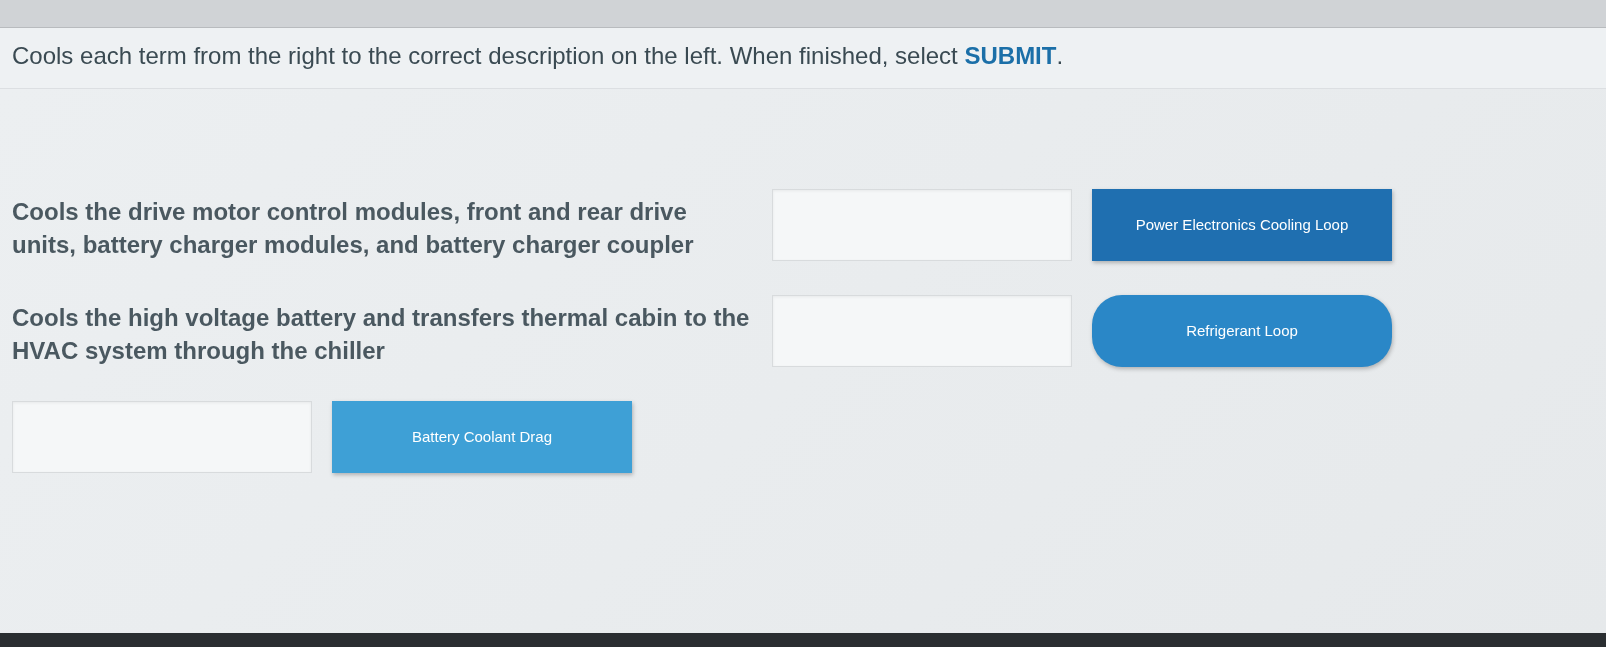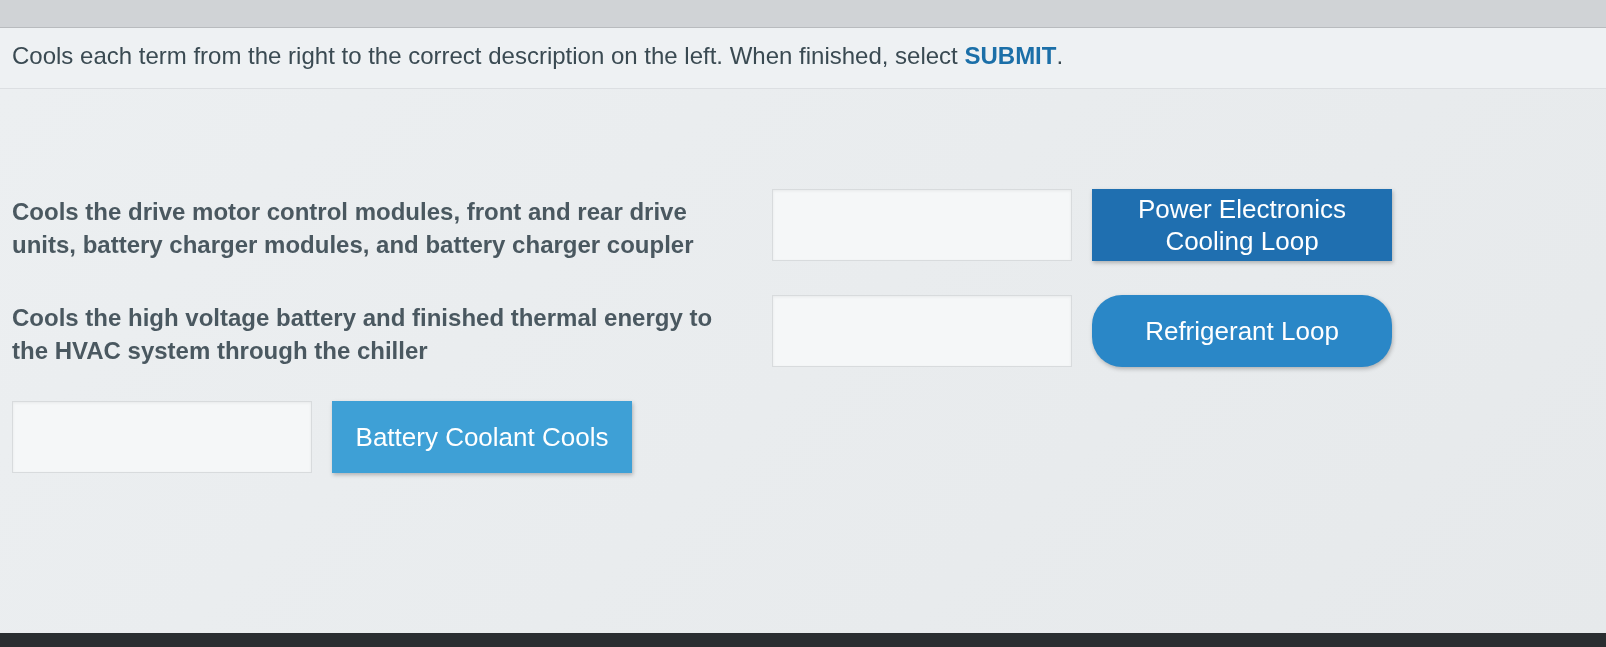--- a/index.html
+++ b/index.html
@@ -63,21 +63,21 @@
     box-shadow: inset 0 1px 3px rgba(0,0,0,0.06);
   }
   .term-tile {
     flex: 0 0 300px;
     height: 72px;
     display: flex;
     align-items: center;
     justify-content: center;
     text-align: center;
     color: #ffffff;
-    font-size: 26px;
+    font-size: 15px;
     font-weight: 500;
     line-height: 1.25;
     box-shadow: 1px 2px 4px rgba(0,0,0,0.25);
     cursor: grab;
     padding: 6px 10px;
   }
   .tile-0 { background: #1f6fb0; }
   .tile-1 { background: #2a87c7; border-radius: 30px; }
   .tile-2 { background: #3ea0d6; }
   .bottom-edge {
@@ -103,30 +103,30 @@
 
     <div class="row">
       <div class="description">Cools the drive motor control modules, front and rear drive units, battery charger modules, and battery charger coupler</div>
       <div class="drop-zone"></div>
       <div class="term-tile tile-0">
         <span>Power Electronics Cooling Loop</span>
       </div>
     </div>
 
     <div class="row">
-      <div class="description">Cools the high voltage battery and finished thermal energy to the HVAC system through the chiller</div>
+      <div class="description">Cools the high voltage battery and transfers thermal cabin to the HVAC system through the chiller</div>
       <div class="drop-zone"></div>
       <div class="term-tile tile-1">
         <span>Refrigerant Loop</span>
       </div>
     </div>
 
     <div class="row">
       <div class="drop-zone"></div>
       <div class="term-tile tile-2">
-        <span>Battery Coolant Cools</span>
+        <span>Battery Coolant Drag</span>
       </div>
     </div>
 
   </div>
 </div>
 
 <div class="bottom-edge"></div>
 
 </body></html>

